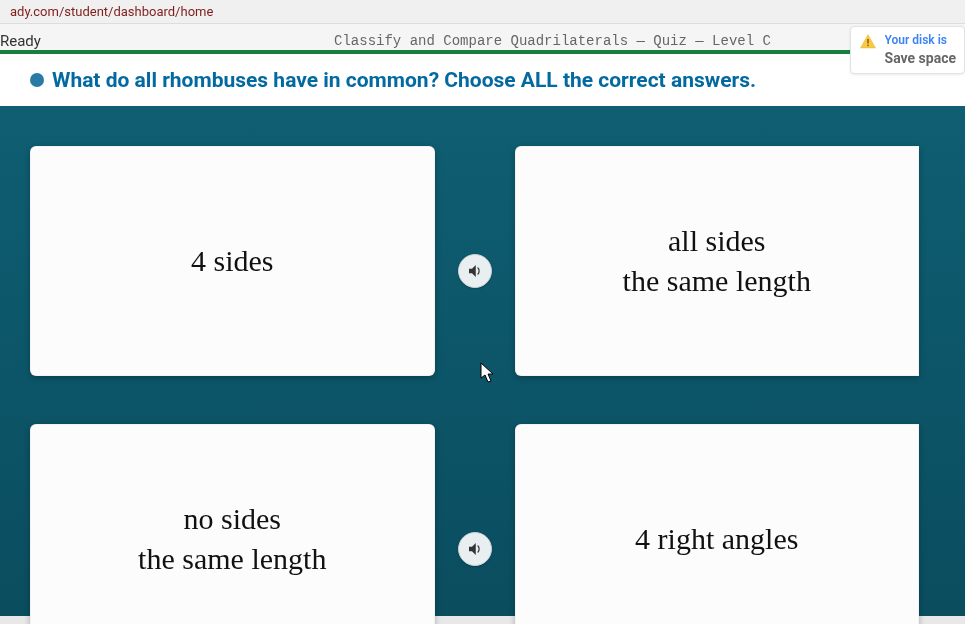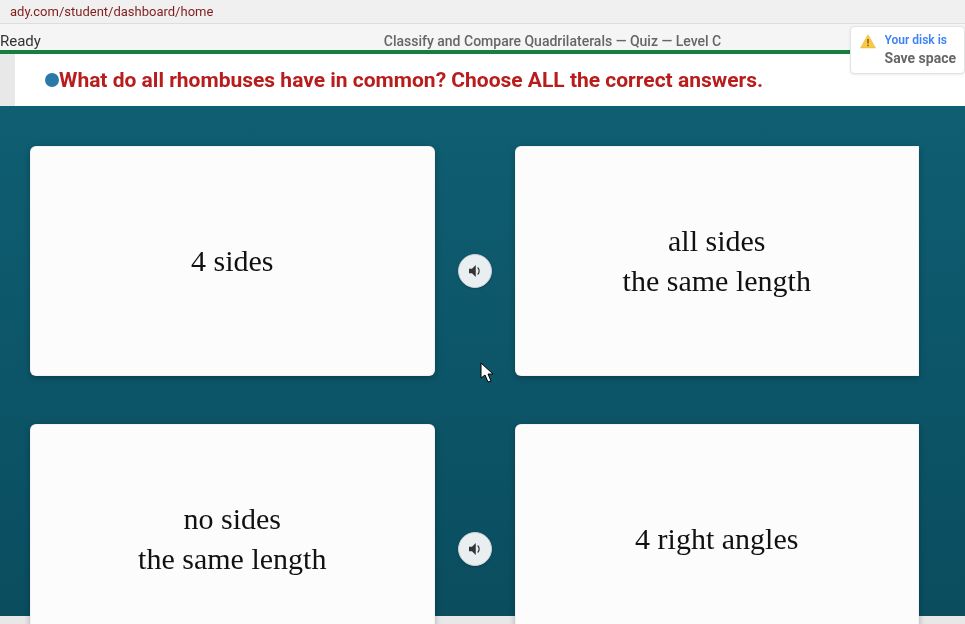--- a/index.html
+++ b/index.html
@@ -31,20 +31,21 @@
       color: #333;
       padding-left: 0;
       width: 150px;
     }
     .lesson-title {
       flex: 1;
       text-align: center;
       font-size: 14px;
       color: #666;
       font-weight: 500;
+      font-family: Liberation Mono, monospace;
     }
     .notice {
       position: absolute;
       right: 0;
       top: 2px;
       display: flex;
       align-items: flex-start;
       gap: 8px;
       background: #fff;
       border: 1px solid #e2e2e2;
@@ -63,24 +64,24 @@
     }
     .notice-text { line-height: 1.3; }
     .notice-line1 { font-weight: 600; color: #3b82f6; white-space: nowrap; overflow: hidden; }
     .notice-line2 { color: #666; font-size: 14px; white-space: nowrap; overflow: hidden; font-weight: bold; }
 
     .question-bar {
       background: #fff;
       padding: 14px 20px 14px 30px;
       font-size: 21px;
       font-weight: 700;
-      color: #b91c1c;
-      display: flex;
-      align-items: center;
-      margin-left: 15px;
+      color: #0369a1;
+      display: flex;
+      align-items: center;
+      gap: 8px;
     }
     .qmark {
       width: 14px;
       height: 14px;
       border-radius: 50%;
       background: #2a7aa8;
       flex-shrink: 0;
     }
 
     .quiz-area {

